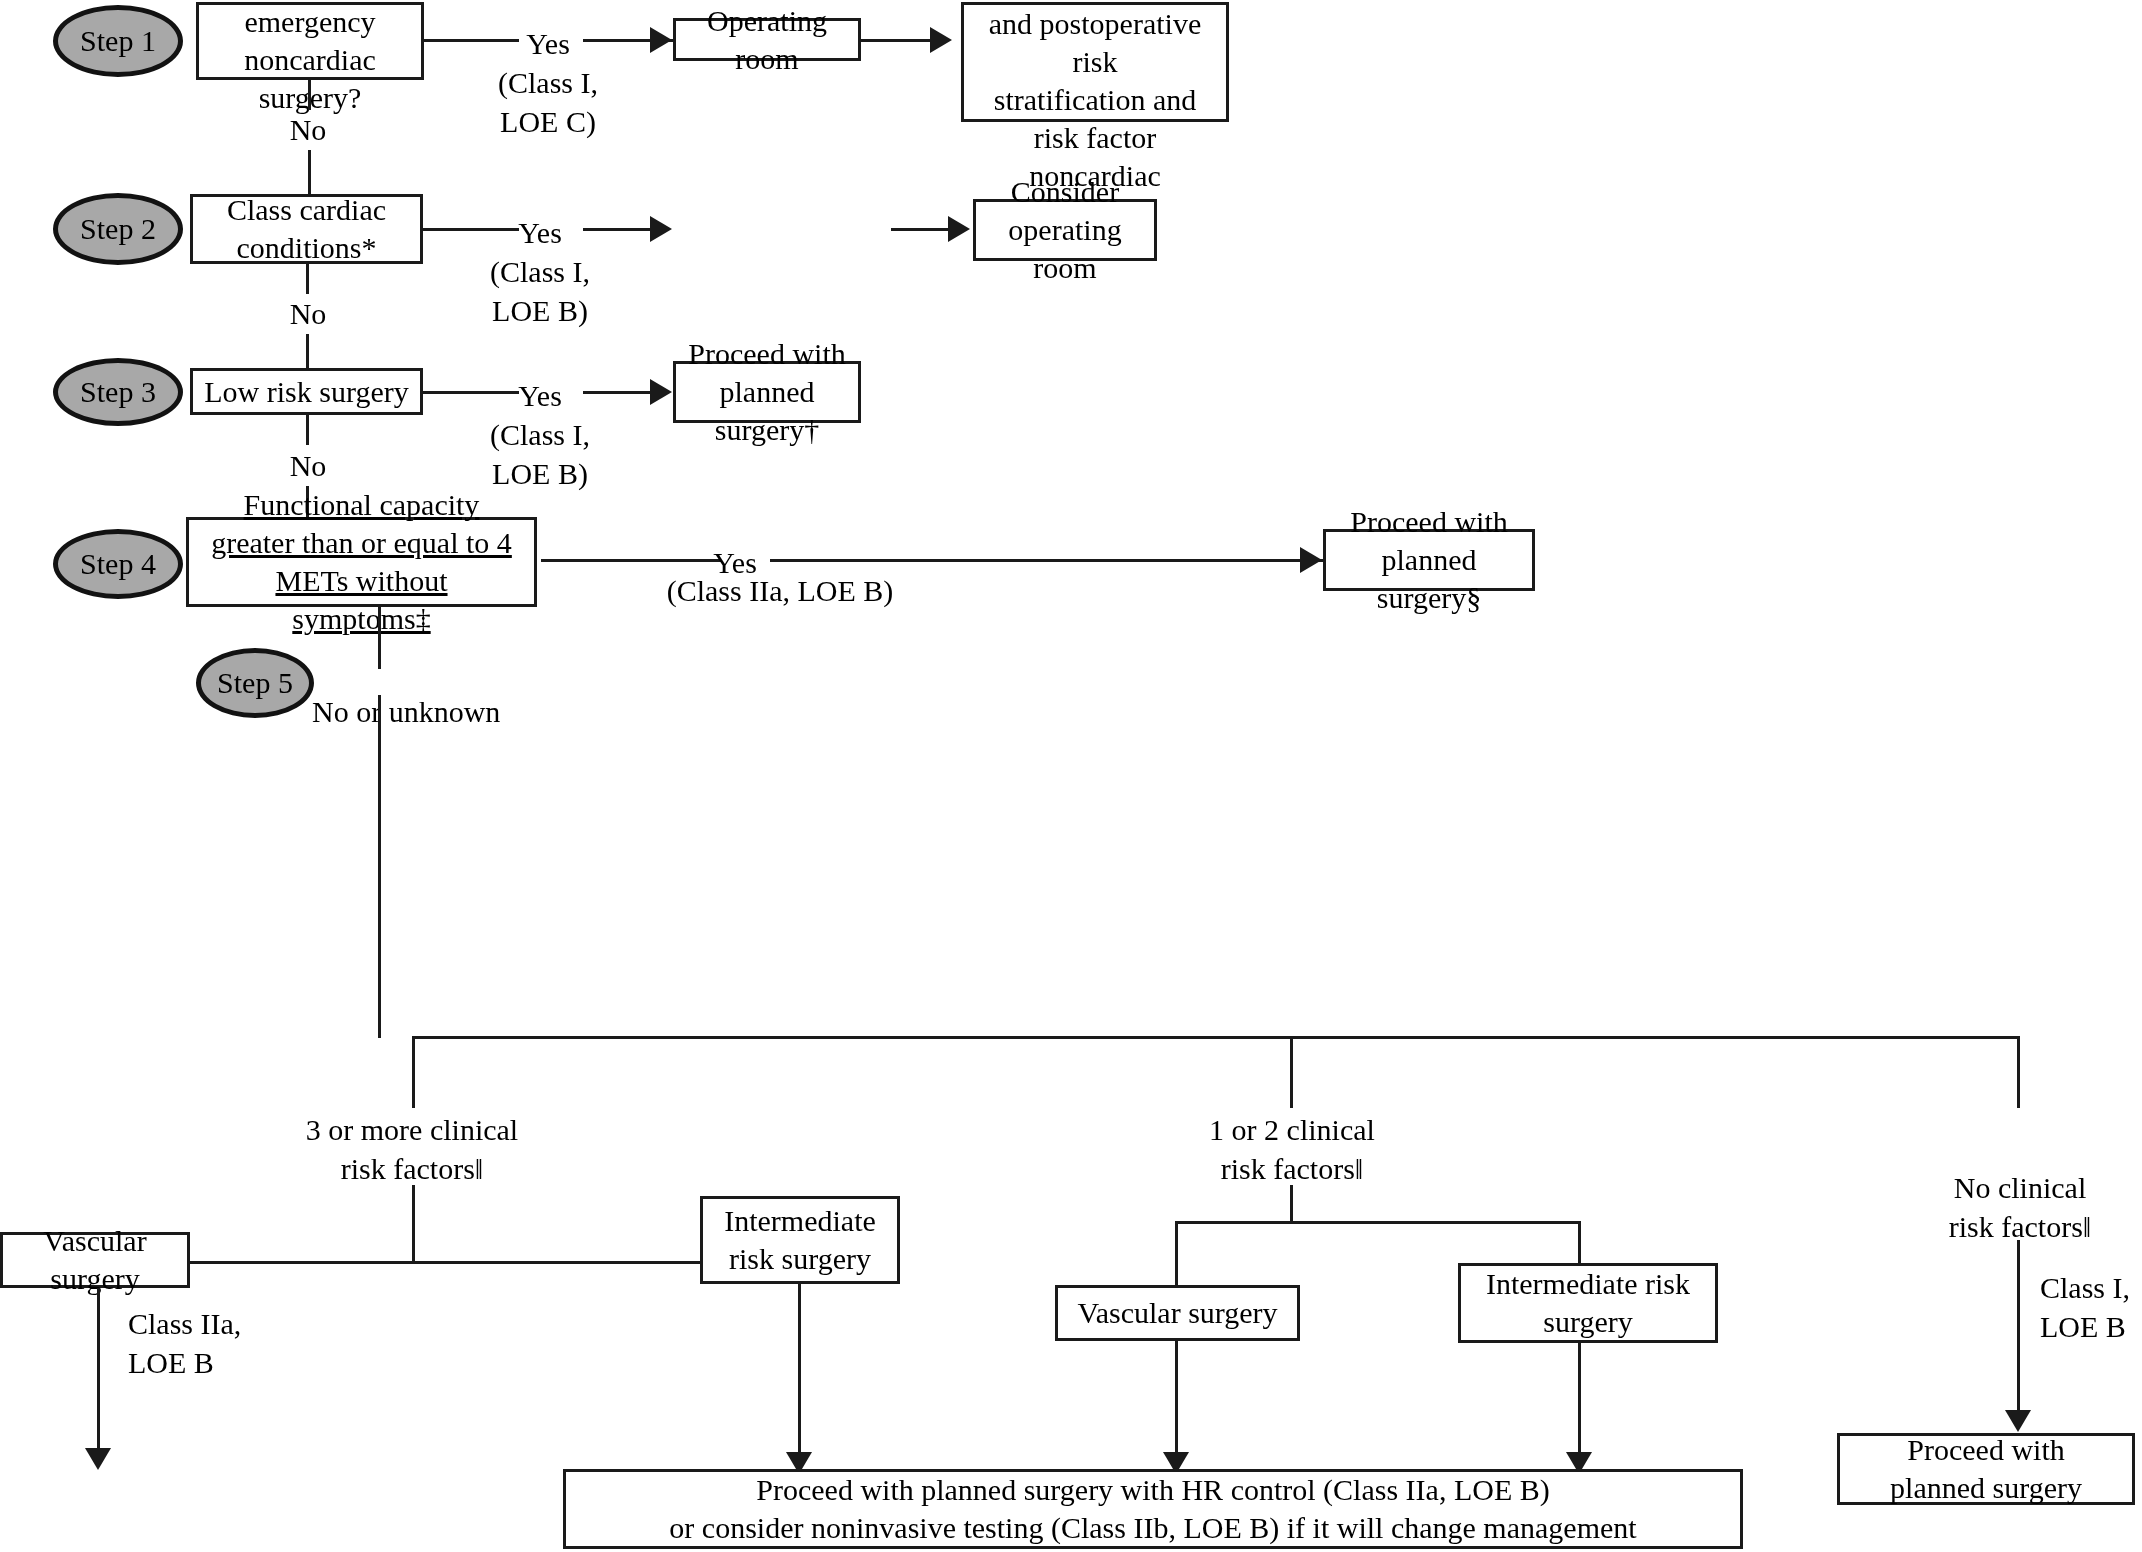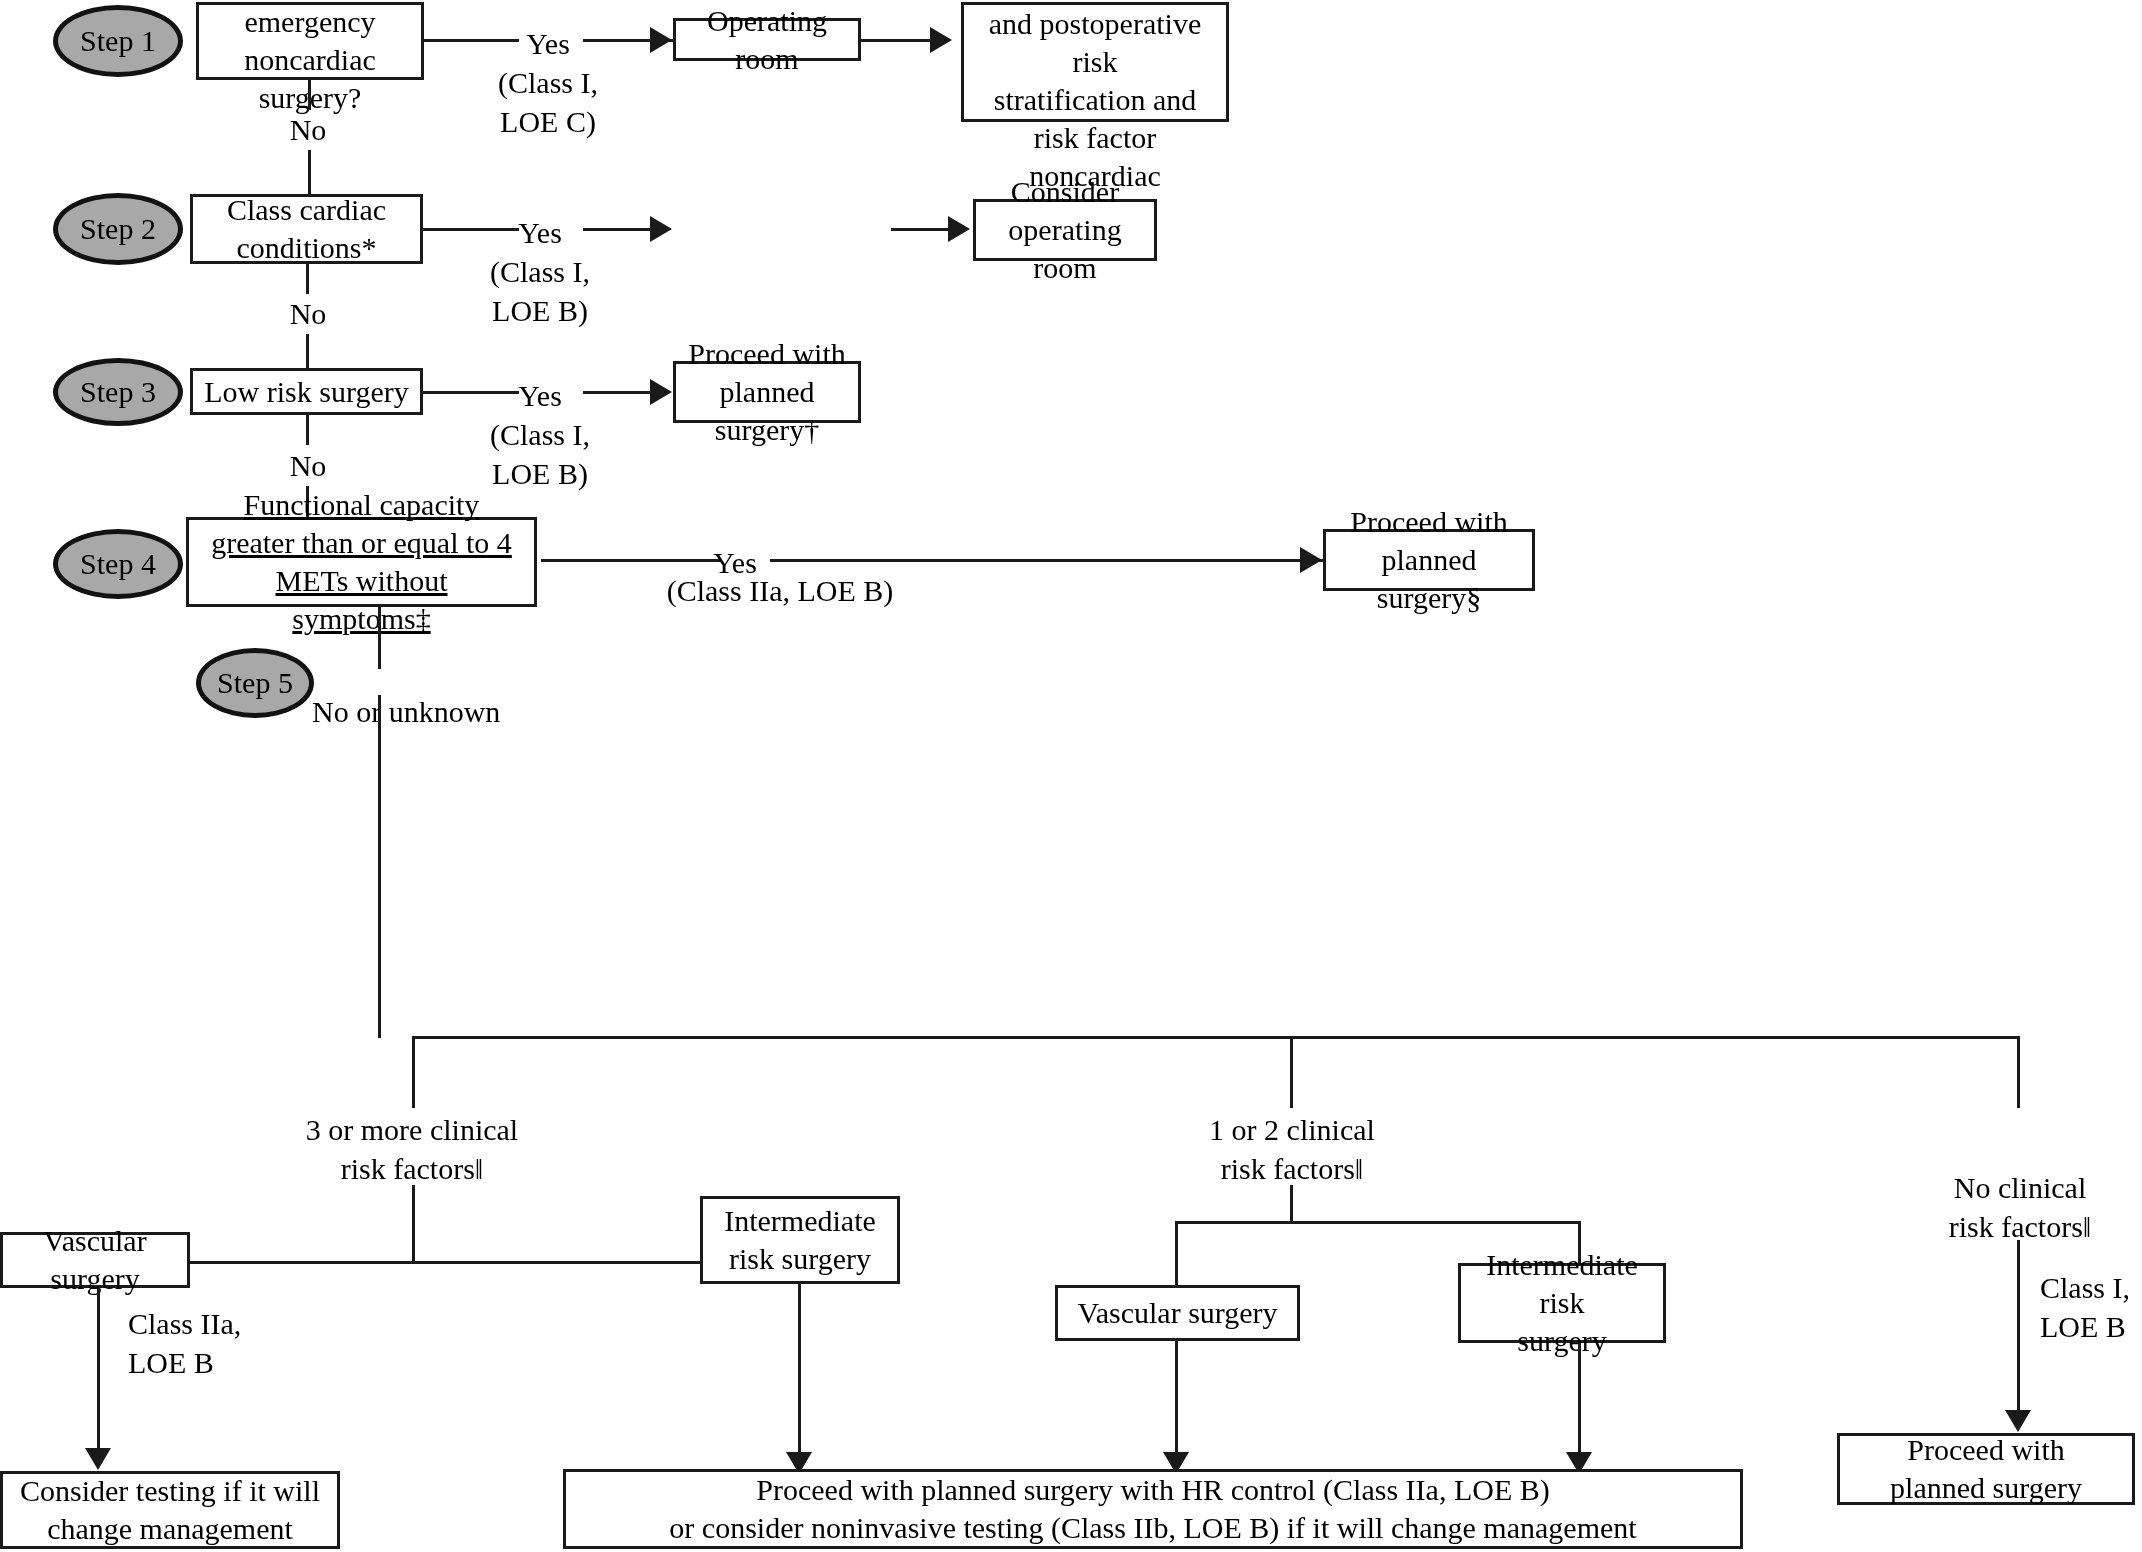--- a/index.html
+++ b/index.html
@@ -133,34 +133,32 @@
   <div class="box" style="left:0px;top:1232px;width:190px;height:56px;">Vascular surgery</div>
 
   <div class="box" style="left: 700px; top: 1196px; width: 200px; height: 88px; white-space: pre-line;">Intermediate
 risk surgery</div>
 
   <div class="ln vl" style="left:97px;top:1288px;height:163px;"></div>
   <div class="arrow-d" style="left:85px;top:1448px;"></div>
   <div class="lbl left" style="left: 128px; top: 1304px; width: 190px; white-space: pre-line;">Class IIa,
 LOE B</div>
 
-  <div class="box" style="left: 0px; top: 1471px; width: 340px; height: 78px; white-space: pre-line;">Consider testing if it will
-change management</div>
 
   <div class="ln vl" style="left:798px;top:1284px;height:172px;"></div>
   <div class="arrow-d" style="left:786px;top:1452px;"></div>
 
   <div class="ln vl" style="left:1290px;top:1185px;height:38px;"></div>
   <div class="ln hl" style="left:1175px;top:1221px;width:406px;"></div>
   <div class="ln vl" style="left:1175px;top:1221px;height:66px;"></div>
   <div class="ln vl" style="left:1578px;top:1221px;height:44px;"></div>
 
   <div class="box" style="left:1055px;top:1285px;width:245px;height:56px;">Vascular surgery</div>
 
-  <div class="box" style="left: 1458px; top: 1263px; width: 208px; height: 80px; white-space: pre-line;">Intermediate risk
+  <div class="box" style="left: 1458px; top: 1263px; width: 260px; height: 80px; white-space: pre-line;">Intermediate risk
 surgery</div>
 
   <div class="ln vl" style="left:1175px;top:1341px;height:115px;"></div>
   <div class="arrow-d" style="left:1163px;top:1452px;"></div>
 
   <div class="ln vl" style="left:1578px;top:1343px;height:113px;"></div>
   <div class="arrow-d" style="left:1566px;top:1452px;"></div>
 
   <div class="box" style="left: 563px; top: 1469px; width: 1180px; height: 80px; white-space: pre-line;">Proceed with planned surgery with HR control (Class IIa, LOE B)
 or consider noninvasive testing (Class IIb, LOE B) if it will change management</div>

